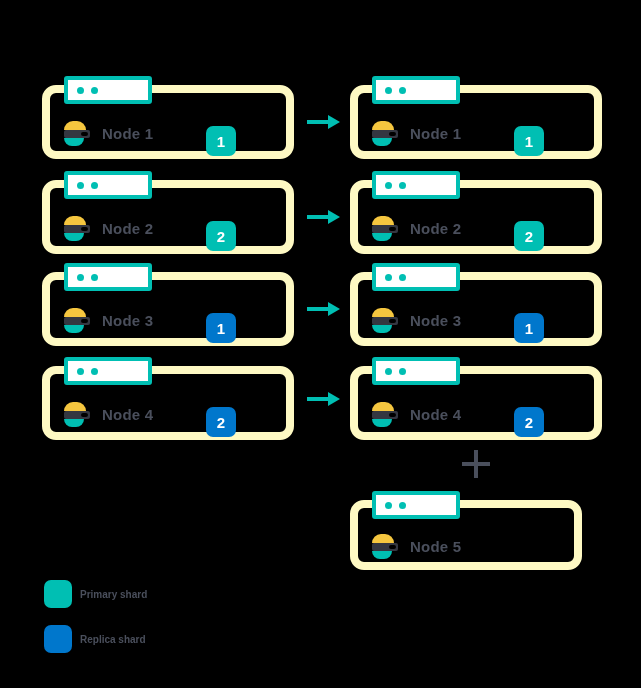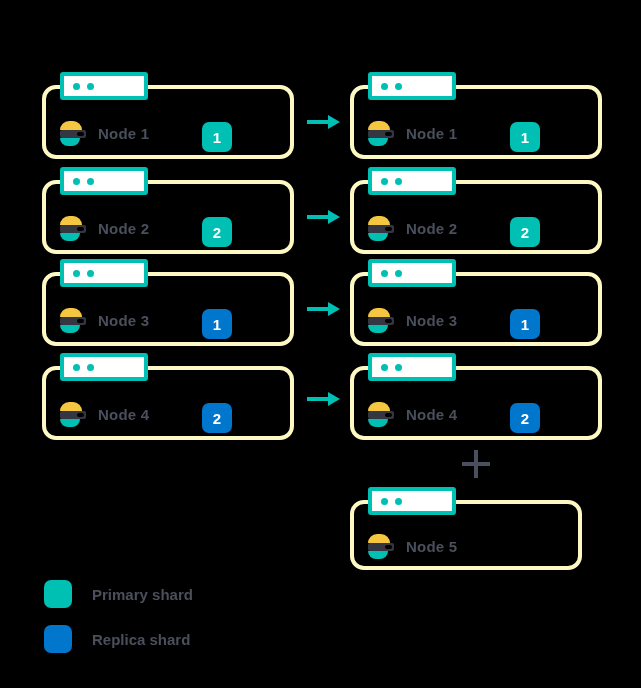--- a/index.html
+++ b/index.html
@@ -19,21 +19,21 @@
     position: absolute;
     left: 0; top: 0;
     width: 641px;
     height: 688px;
   }
 
   
   .node-card {
     position: absolute;
     box-sizing: border-box;
-    border: 4px solid #fef9c3;
+    border: 8px solid #fef9c3;
     border-radius: 14px;
     background: transparent;
     text-decoration: underline;
   }
   .node-titlebar {
     position: absolute;
     left: 14px;
     top: -17px;
     width: 88px;
     height: 28px;
@@ -185,23 +185,23 @@
     display: flex;
     align-items: center;
   }
   .legend-swatch {
     width: 28px;
     height: 28px;
     border-radius: 7px;
     flex: 0 0 28px;
   }
   .legend-label {
-    margin-left: 20px;
+    margin-left: 8px;
     color: #4A4F5C;
-    font-size: 15px;
+    font-size: 10px;
     font-weight: bold;
     white-space: nowrap;
   }
 </style>
 </head>
 <body>
 
 <div id="diagram">
 
   <div class="node-card" style="left:42px; top:85px; width:252px; height:74px;">

